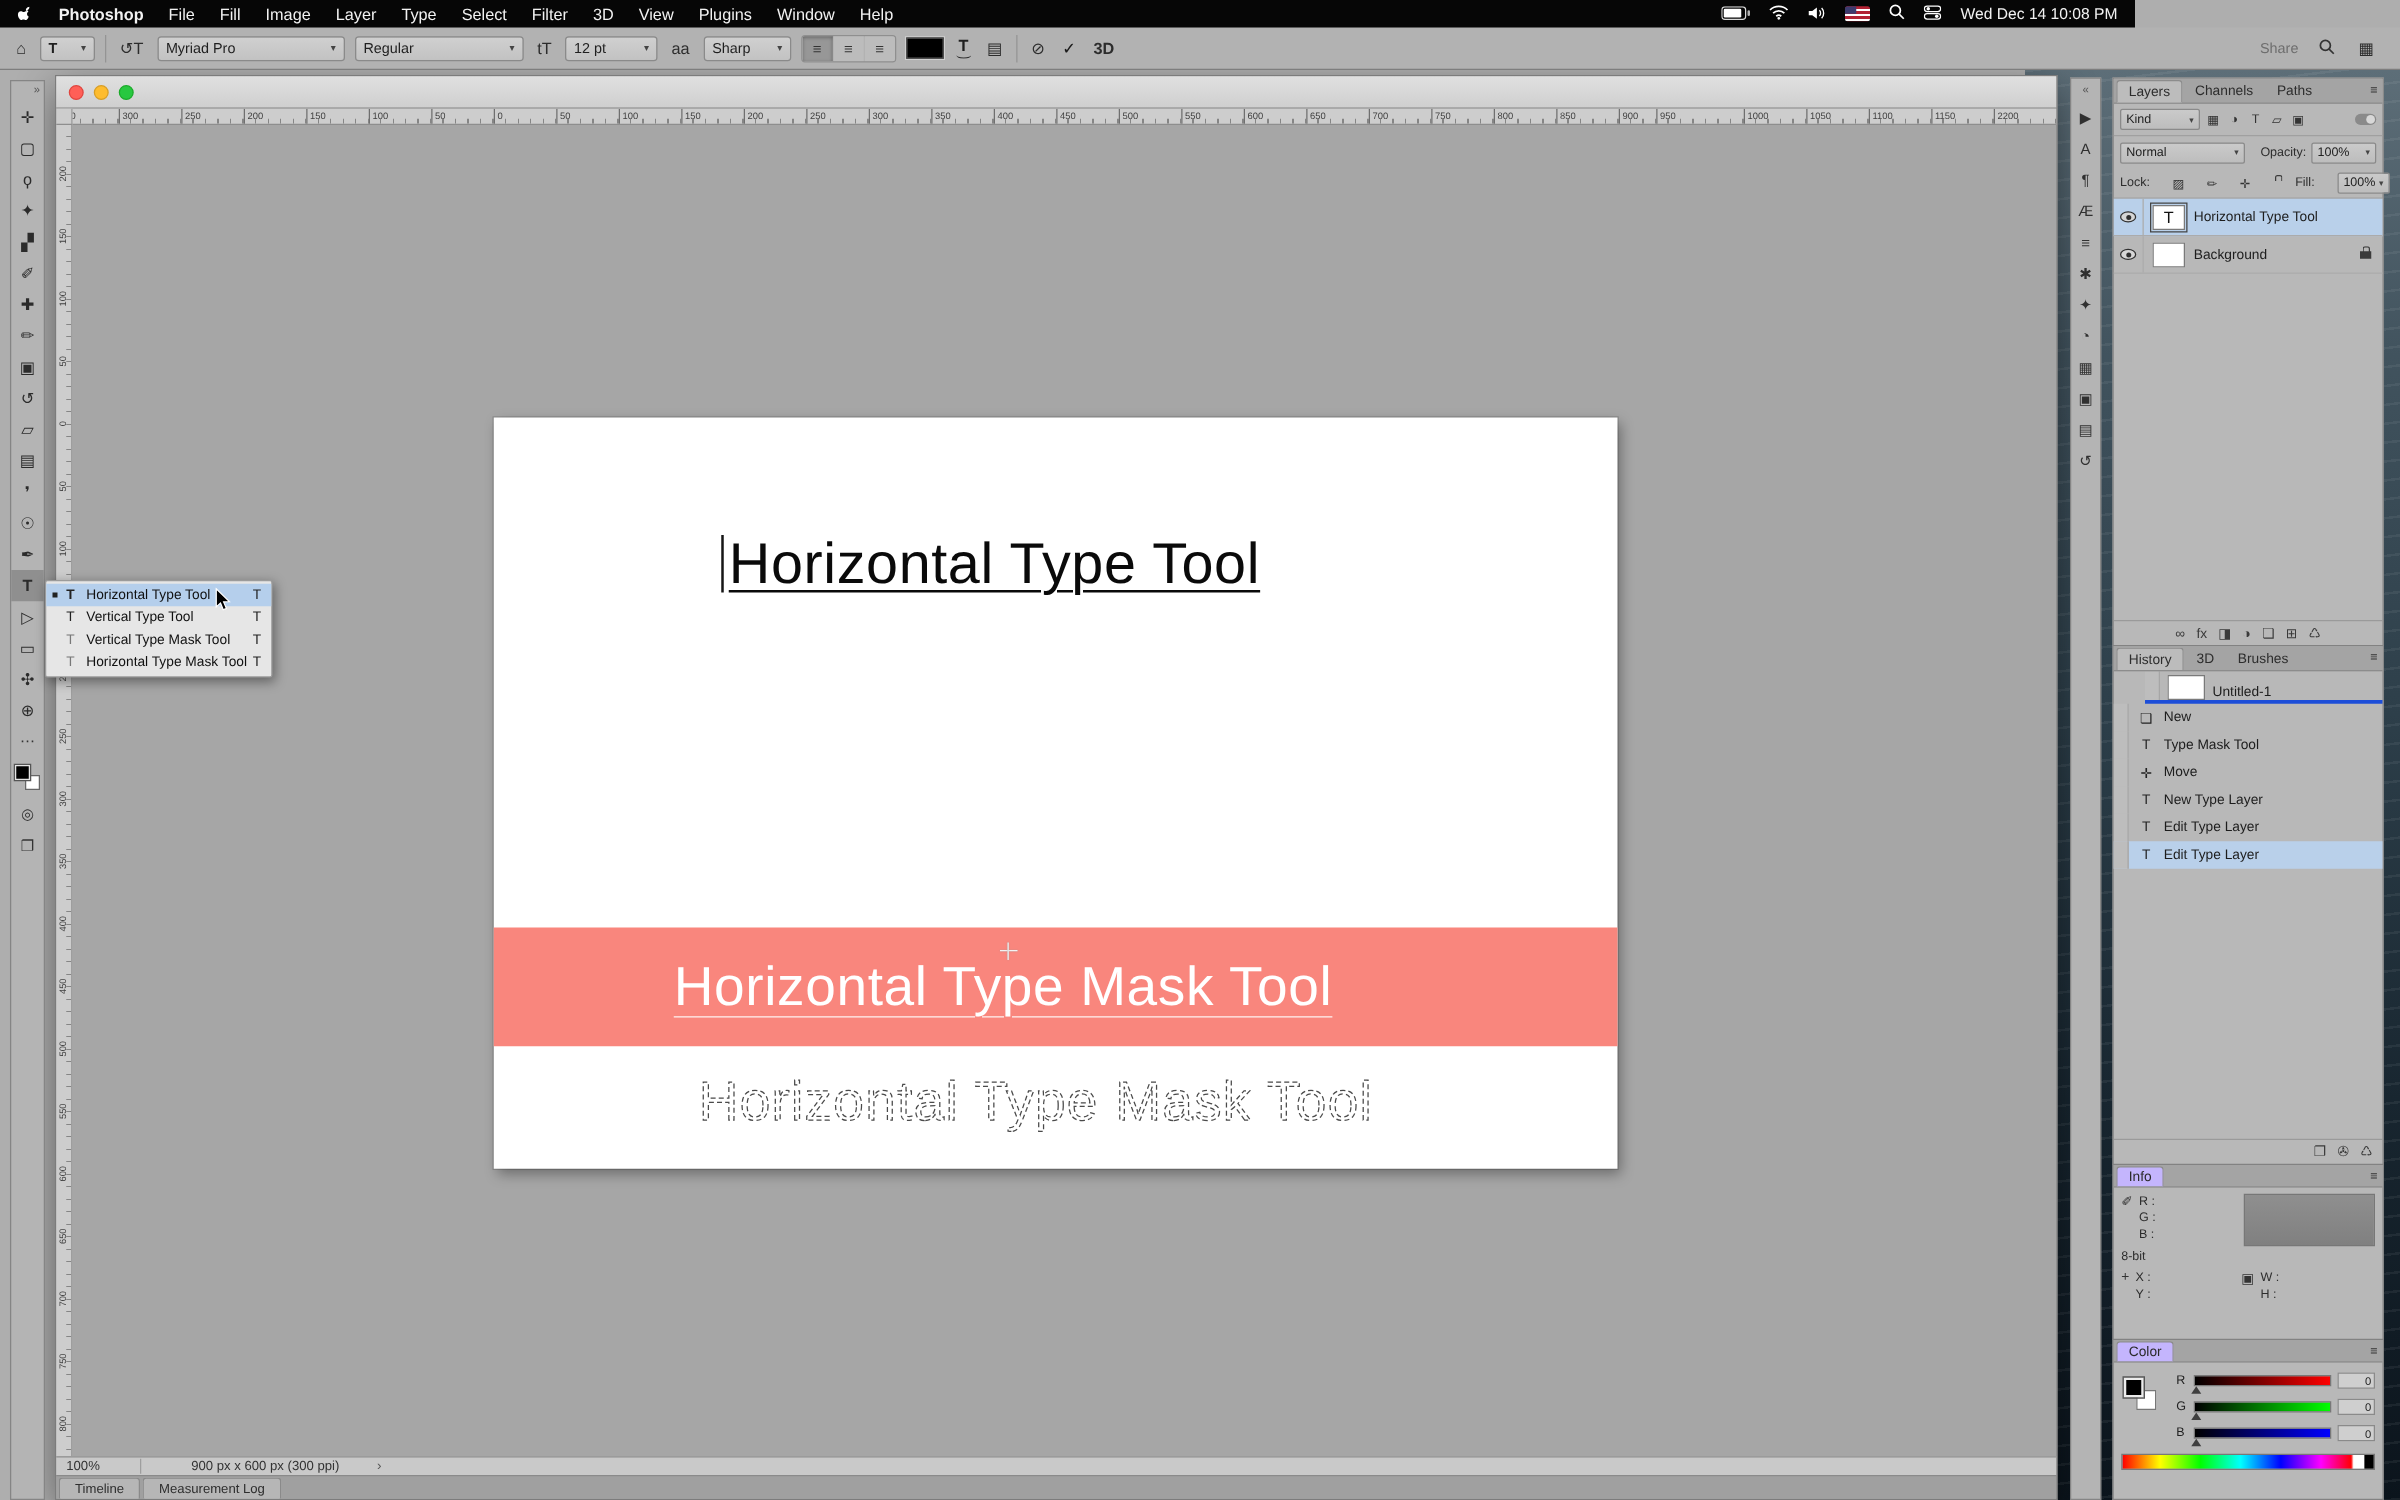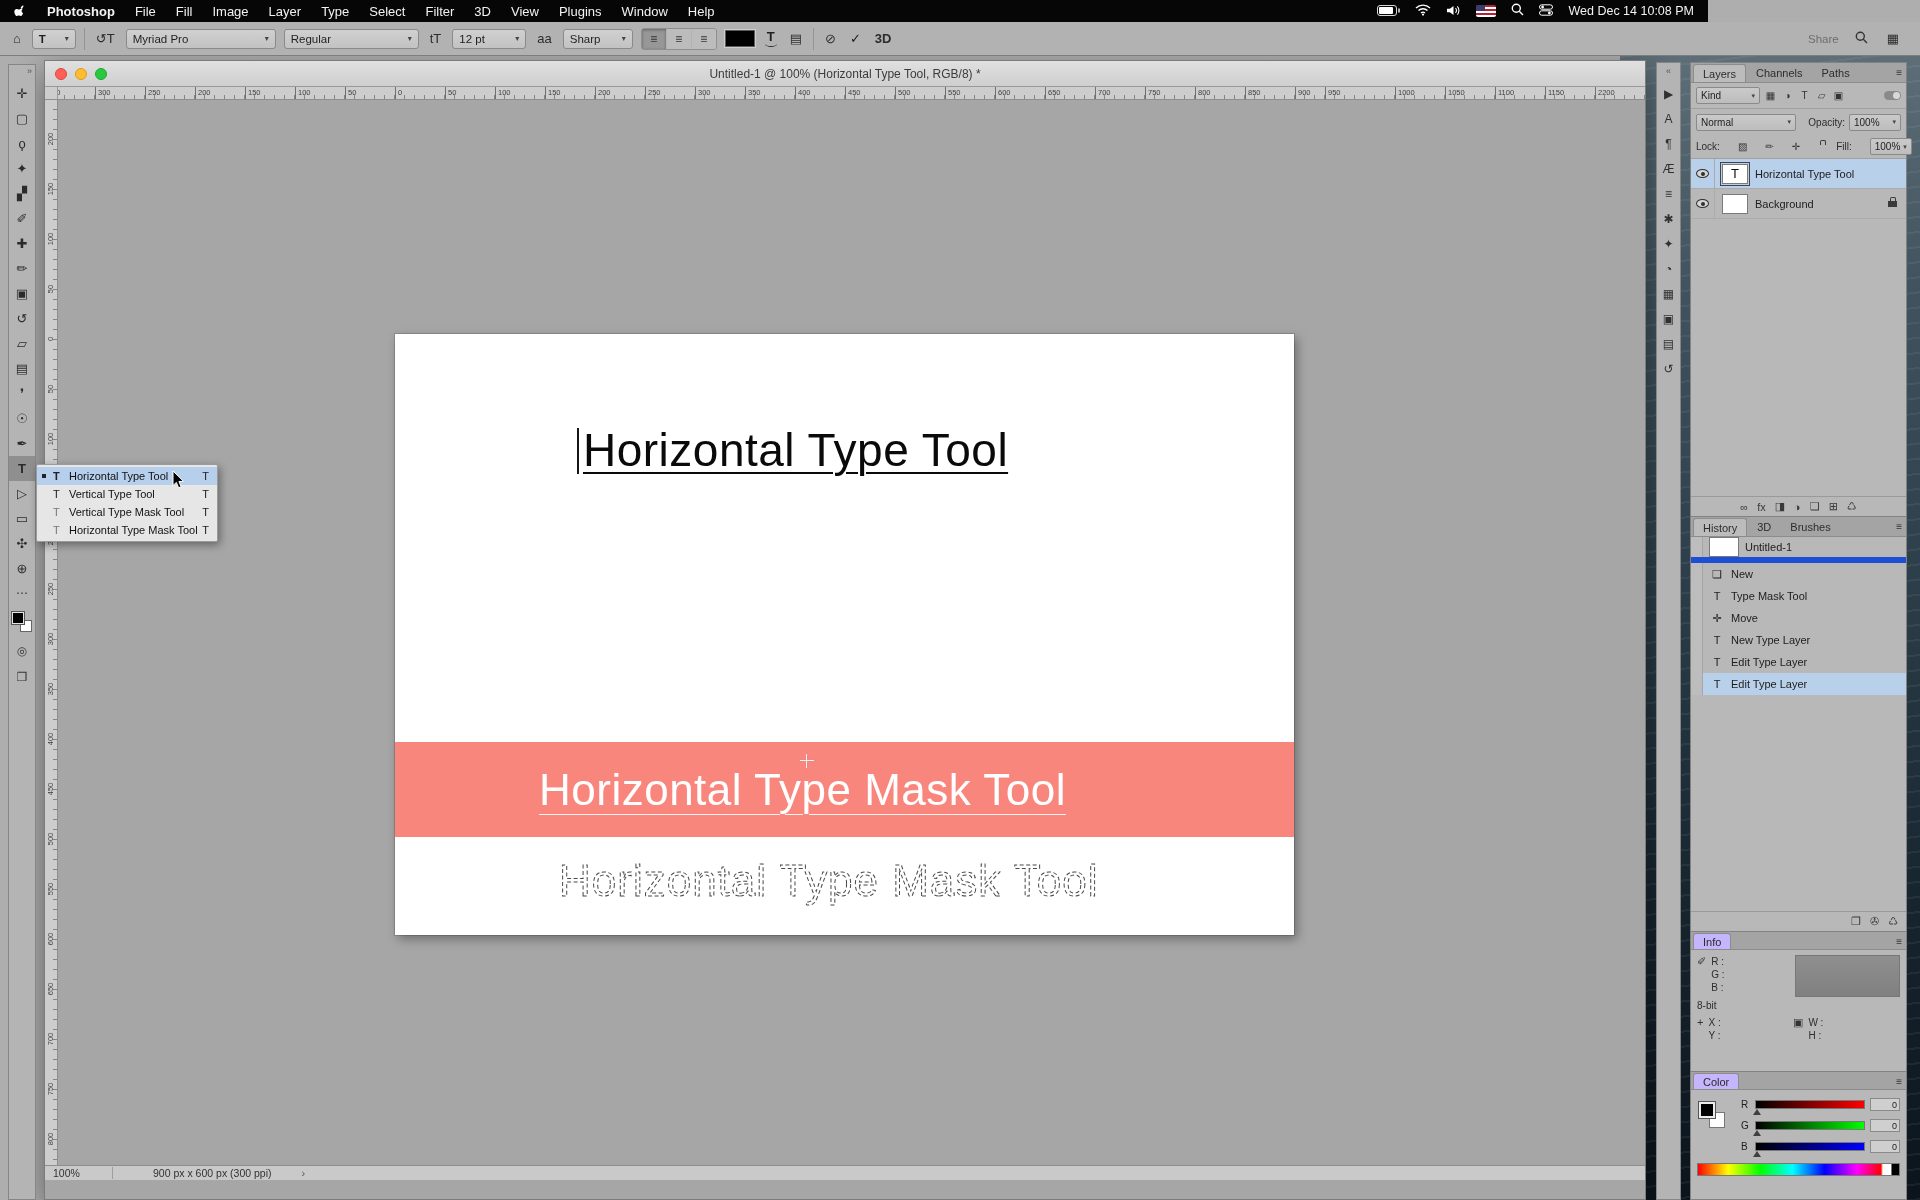--- a/index.html
+++ b/index.html
@@ -179,21 +179,21 @@
   .mini-lock::before{content:'';position:absolute;top:-4px;left:2px;width:4px;height:4px;
     border:1px solid #3b3b3b;border-bottom:none;border-radius:2px 2px 0 0;}
   .mini-lock.show{display:inline-block;}
   .layer-lock{margin-left:auto;margin-right:3px;}
   .layer-row.locked .layer-lock{display:inline-block;}
   .filler{flex:1;}
   .panel-footer{height:20px;border-top:1px solid #9a9a9a;display:flex;align-items:center;
     justify-content:center;gap:9px;font-size:11px;color:#3a3a3a;flex:none;}
   .history-footer{justify-content:flex-end;padding-right:8px;}
 
-  .snapshot-row{height:26px;display:flex;align-items:center;border-bottom:6px solid #1d4ed8;gap:6px;flex:none;}
+  .snapshot-row{height:26px;display:flex;align-items:flex-end;border-bottom:3px solid #1d4ed8;gap:6px;flex:none;margin-left:25px;}
   .snap-well{width:12px;height:100%;border-right:1px solid #a6a6a6;background:#bdbdbd;flex:none;}
   .snap-thumb{width:30px;height:20px;background:#fff;border:1px solid #7a7a7a;flex:none;}
   .snap-label{font-size:11px;color:#1d1d1d;}
   .h-row{height:22px;display:flex;align-items:center;gap:6px;flex:none;}
   .h-row.selected{background:#b9d0ea;}
   .h-well{width:12px;height:100%;border-right:1px solid #a6a6a6;background:#bdbdbd;flex:none;}
   .h-icon{width:16px;text-align:center;font-size:11px;color:#222;flex:none;}
   .h-label{font-size:11px;color:#1d1d1d;white-space:nowrap;}
 
   .panel-header{height:18px;background:#a4a4a4;border-bottom:1px solid #8c8c8c;display:flex;
@@ -348,21 +348,20 @@
     </span>
     <span class="ob-icon" data-name="workspace-switcher-icon">▦</span>
   </span>
 </div>
 
 <div class="doc-window" data-name="document-window">
   <div class="doc-titlebar" data-name="document-titlebar">
     <span class="tl red" data-name="close-window-button"></span>
     <span class="tl yellow" data-name="minimize-window-button"></span>
     <span class="tl green" data-name="zoom-window-button"></span>
-    <span class="doc-title" data-name="document-title">Untitled-1 @ 100% (Horizontal Type Tool, RGB/8) *</span>
   </div>
   <div class="h-ruler" data-name="horizontal-ruler">
 
   <span class="ruler-num" data-name="ruler-label" style="left: 0px;">350</span>
       <span class="ruler-num" data-name="ruler-label" style="left: 50px;">300</span>
       <span class="ruler-num" data-name="ruler-label" style="left: 100px;">250</span>
       <span class="ruler-num" data-name="ruler-label" style="left: 150px;">200</span>
       <span class="ruler-num" data-name="ruler-label" style="left: 200px;">150</span>
       <span class="ruler-num" data-name="ruler-label" style="left: 250px;">100</span>
       <span class="ruler-num" data-name="ruler-label" style="left: 300px;">50</span>
@@ -429,20 +428,25 @@
     <svg class="selection-svg" data-name="selection-marquee-text" width="620" height="75">
       <text x="14" y="52">Horizontal Type Mask Tool</text>
     </svg>
   </div>
 
   <div class="doc-status" data-name="document-status-bar">
     <span class="zoom-box" data-name="zoom-level-field">100%</span>
     <span class="size-text" data-name="document-size-readout">900 px x 600 px (300 ppi)</span>
     <span class="status-chevron" data-name="status-chevron-icon">›</span>
   </div>
+  <div class="doc-bottom-tabs" data-name="bottom-panel-tabs">
+
+  <span class="bottom-tab" data-name="tab-timeline">Timeline</span>
+      <span class="bottom-tab" data-name="tab-measurement-log">Measurement Log</span>
+    </div>
 </div>
 
 <div class="toolbar" data-name="tools-toolbar">
   <span class="toolbar-expand" data-name="expand-toolbar-icon">»</span>
   <div style="display:contents;">
     
   <div class="tool" data-name="move-tool">✛</div><div class="tool" data-name="marquee-tool">▢</div><div class="tool" data-name="lasso-tool">ϙ</div><div class="tool" data-name="magic-wand-tool">✦</div><div class="tool" data-name="crop-tool">▞</div><div class="tool" data-name="eyedropper-tool">✐</div><div class="tool" data-name="healing-brush-tool">✚</div><div class="tool" data-name="brush-tool">✏</div><div class="tool" data-name="clone-stamp-tool">▣</div><div class="tool" data-name="history-brush-tool">↺</div><div class="tool" data-name="eraser-tool">▱</div><div class="tool" data-name="gradient-tool">▤</div><div class="tool" data-name="blur-tool">❜</div><div class="tool" data-name="dodge-tool">☉</div><div class="tool" data-name="pen-tool">✒</div><div class="tool selected" data-name="type-tool">T</div><div class="tool" data-name="path-selection-tool">▷</div><div class="tool" data-name="rectangle-tool">▭</div><div class="tool" data-name="hand-tool">✣</div><div class="tool" data-name="zoom-tool">⊕</div></div>
   <span class="toolbar-more" data-name="edit-toolbar-icon">⋯</span>
   <span class="tb-colors" data-name="foreground-background-colors">
     <span class="tb-fg" data-name="foreground-color-swatch"></span>

